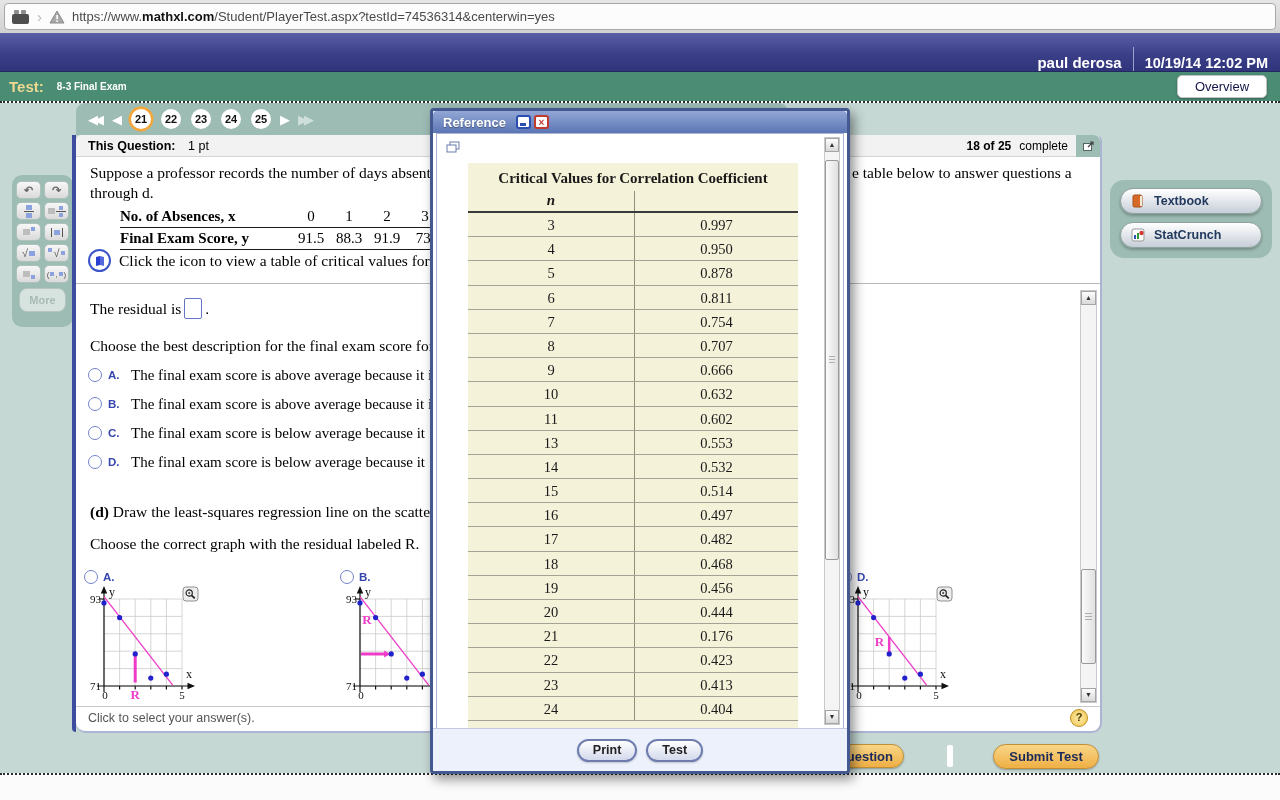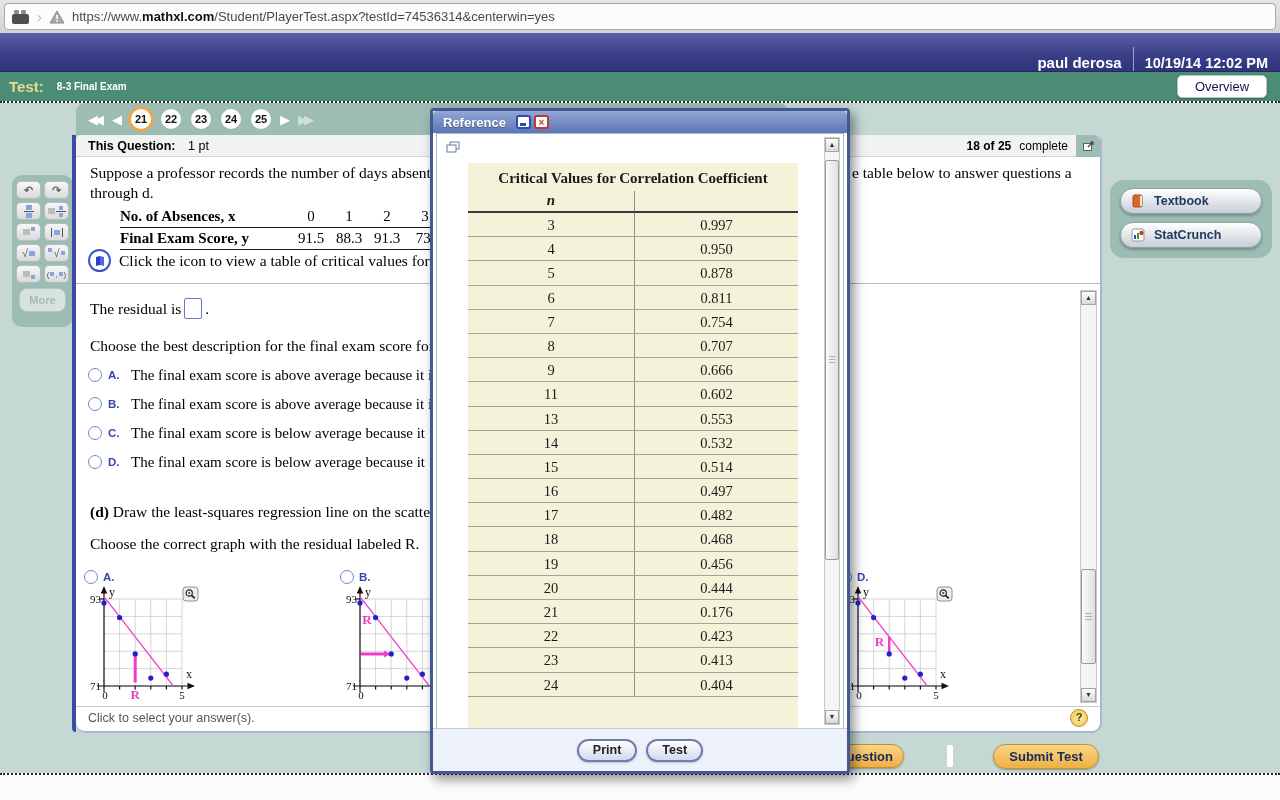--- a/index.html
+++ b/index.html
@@ -336,21 +336,21 @@
         <span class="qt-lab">No. of Absences, x</span>
         <span class="qt-v">0</span>
         <span class="qt-v">1</span>
         <span class="qt-v">2</span>
         <span class="qt-v">3</span>
       </div>
       <div class="qt-row">
         <span class="qt-lab">Final Exam Score, y</span>
         <span class="qt-v">91.5</span>
         <span class="qt-v">88.3</span>
-        <span class="qt-v">91.3</span>
+        <span class="qt-v">91.9</span>
         <span class="qt-v">73.</span>
       </div>
     </div>
 
     <div id="icon-line">
       <span id="book-circ">
         <svg width="12" height="12">
           <path d="M2 2 L6 1 L6 10 L2 11 Z" fill="#2B3FD0"></path>
           <path d="M6 1 L10 2 L10 11 L6 10 Z" fill="#5468E0"></path>
         </svg>
@@ -612,20 +612,24 @@
             </div>
             <div class="cv-row">
               <span class="cv-n">8</span>
               <span class="cv-v">0.707</span>
             </div>
             <div class="cv-row">
               <span class="cv-n">9</span>
               <span class="cv-v">0.666</span>
             </div>
             <div class="cv-row">
+              <span class="cv-n">10</span>
+              <span class="cv-v">0.632</span>
+            </div>
+            <div class="cv-row">
               <span class="cv-n">11</span>
               <span class="cv-v">0.602</span>
             </div>
             <div class="cv-row">
               <span class="cv-n">13</span>
               <span class="cv-v">0.553</span>
             </div>
             <div class="cv-row">
               <span class="cv-n">14</span>
               <span class="cv-v">0.532</span>

